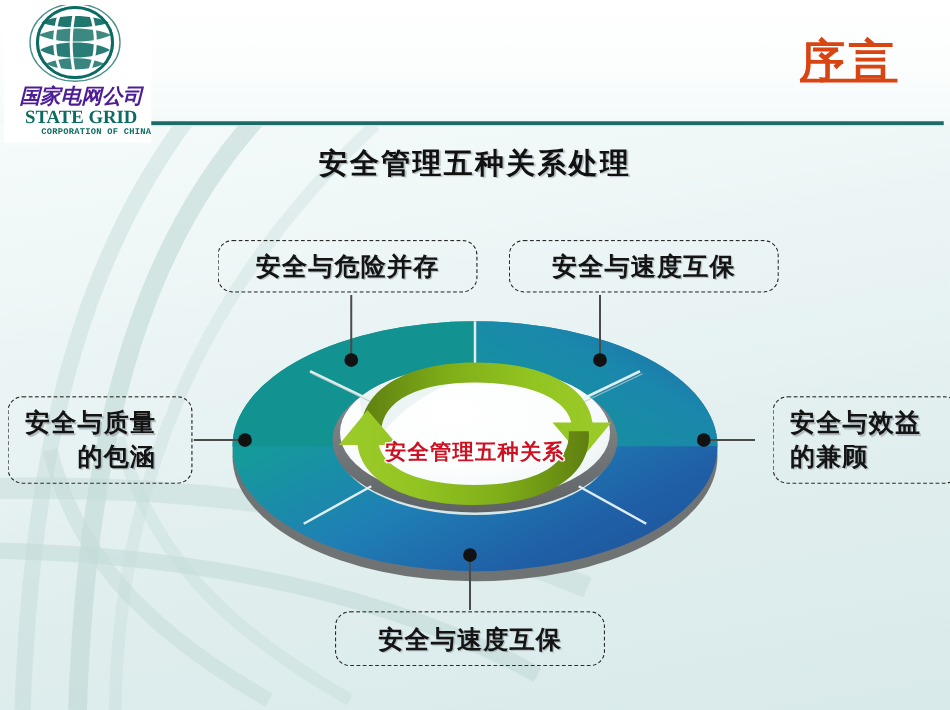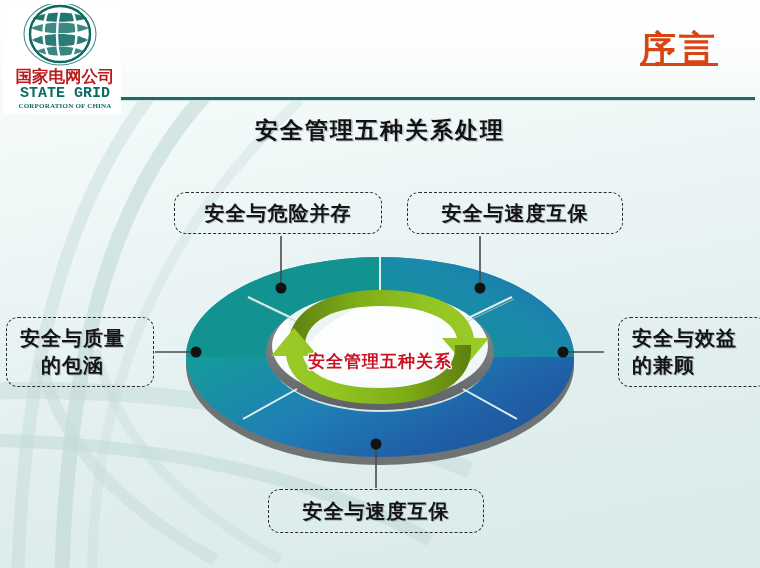--- a/index.html
+++ b/index.html
@@ -53,43 +53,44 @@
     width: 98px; height: 62px;
   }
   .logo-cn {
     position: absolute;
     left: 6px; top: 66px;
     width: 112px;
     text-align: center;
     font-family: "DejaVu Sans", sans-serif;
     font-size: 16.5px;
     font-weight: bold;
-    color: #b91c1c;
+    color: #4c1d95;
     letter-spacing: 0px;
     line-height: 18px;
     white-space: nowrap;
+    font-style: italic;
   }
   .logo-en {
     position: absolute;
     left: 6px; top: 84px;
     width: 112px;
     text-align: center;
-    font-family: Liberation Mono, monospace;
+    font-family: Liberation Serif, serif;
     font-size: 15px;
     font-weight: bold;
     color: #0c6b63;
     line-height: 16px;
     white-space: nowrap;
   }
   .logo-en-sub {
     position: absolute;
     left: 6px; top: 100px;
     width: 112px;
-    text-align: center;
-    font-family: Liberation Serif, serif;
+    text-align: right;
+    font-family: Liberation Mono, monospace;
     font-size: 7px;
     font-weight: bold;
     color: #0c6b63;
     letter-spacing: 0.2px;
     white-space: nowrap;
   }
 
   .slide-kicker {
     position: absolute;
     right: 42px; top: 25px;
@@ -140,21 +141,21 @@
     text-align: center;
     display: flex;
     align-items: center;
     justify-content: center;
     text-shadow: 1.1px 1.1px 0.6px rgba(140,150,158,0.6);
     white-space: pre-line;
   }
 
   .callout-top-left   { left: 174px; top: 192px; width: 208px; height: 42px; }
   .callout-top-right  { left: 407px; top: 192px; width: 216px; height: 42px; }
-  .callout-left       { left: 6px;   top: 317px; width: 148px; height: 70px; text-align: center; justify-content: flex-start; padding-left: 13px; }
+  .callout-left       { left: 6px;   top: 317px; width: 148px; height: 70px; text-align: right; justify-content: flex-start; padding-left: 13px; }
   .callout-right      { left: 618px; top: 317px; width: 150px; height: 70px; text-align: left; justify-content: flex-start; padding-left: 13px; }
   .callout-bottom     { left: 268px; top: 489px; width: 216px; height: 44px; }
 
   
   .center-label {
     position: absolute;
     left: 255px; top: 350px;
     width: 250px;
     text-align: center;
     font-family: Liberation Sans, sans-serif;

